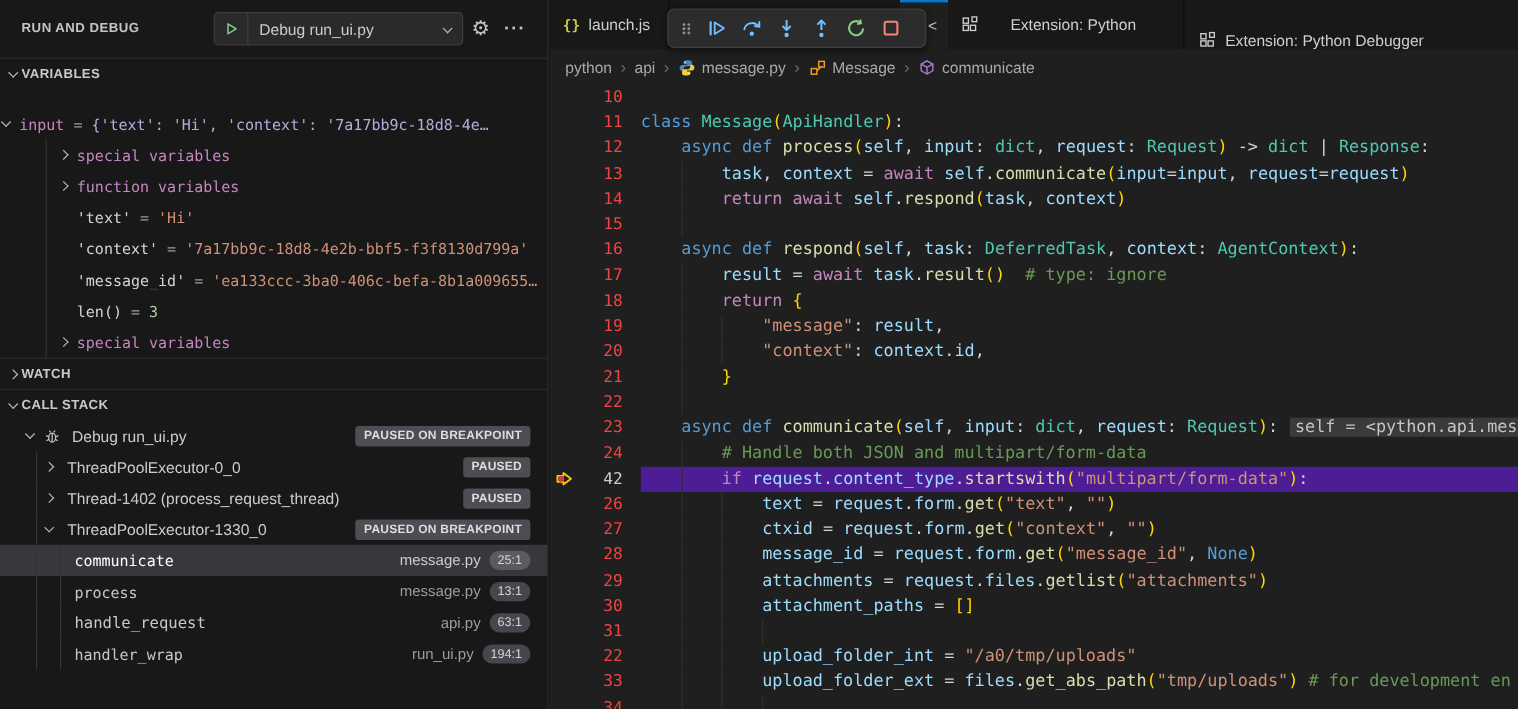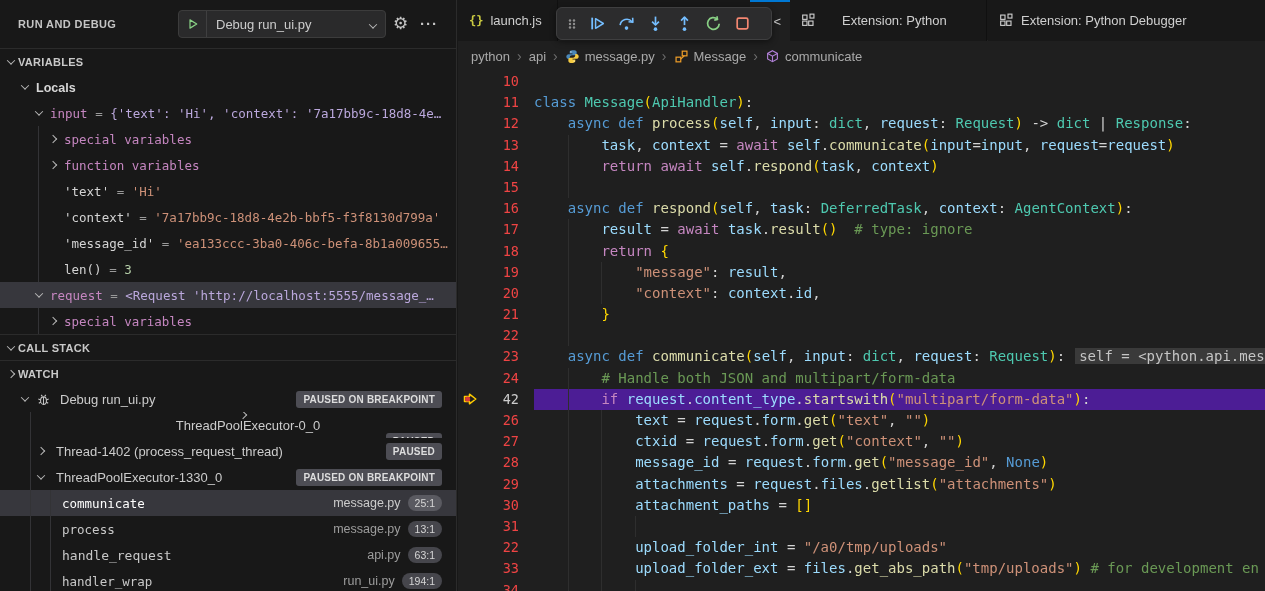--- a/index.html
+++ b/index.html
@@ -55,21 +55,21 @@
   .guide { position:absolute; top:0; bottom:0; width:1px; background:#333336; }
 
   
   .editor { position:absolute; left:458px; top:0; width:807px; height:591px; background:#1f1f1f; }
   .tabbar { position:relative; height:41px; background:#181818; border-bottom:1px solid #222222; }
   .tab { position:absolute; top:0; height:41px; display:flex; align-items:center; padding:0 11px; background:#181818; color:#cfcfcf; font-size:13px; white-space:nowrap; overflow:hidden; cursor:pointer; border-right:1px solid #101010; }
   .tab .ticon { margin-right:7px; flex:none; display:flex; align-items:center; }
   .tab-launch { left:0; width:100px; }
   .tab-stub { left:292px; width:40px; background:#1f1f1f; border-top:2px solid #0078d4; border-right:none; justify-content:flex-end; padding-right:9px; color:#cccccc; }
   .tab-ext1 { left:332px; width:197px;gap:19px; }
-  .tab-ext2 { left:530px; width:277px; border-right:none; }
+  .tab-ext2 { left:530px; width:277px; border-right:none;align-items:flex-end; }
   .json-glyph { color:#cbcb41; font-family:"DejaVu Sans Mono",monospace; font-size:12px; font-weight:700; }
 
   .dbg-toolbar { position:absolute; left:98px; top:7px; width:216px; height:33px; background:#2c2c2d; border:1px solid #3f3f40; border-radius:6px; box-shadow:0 2px 6px rgba(0,0,0,.45); display:flex; align-items:center; padding:0 4px; z-index:5; }
   .dbg-btn { width:29px; height:27px; display:flex; align-items:center; justify-content:center; cursor:pointer; border-radius:4px; }
   .dbg-btn.drag { cursor:grab; width:22px; }
 
   .breadcrumb { height:30px; display:flex; align-items:center; padding-left:13px; font-size:13px; color:#a9a9a9; background:#1f1f1f; }
   .crumb { display:flex; align-items:center; cursor:pointer; }
   .crumb .cicon { margin-right:5px; display:flex; align-items:center; }
   .crumb-sep { color:#6e6e6e; margin:0 7px; font-size:14px; }
@@ -114,27 +114,21 @@
       </div>
       <span class="icon-btn gear">⚙</span>
       <span class="icon-btn dots">···</span>
     </div>
 
     <div class="section-hdr">
       <span class="chev down"></span>
       <span class="lbl">VARIABLES</span>
     </div>
     <div id="variables-list">
-        <div class="tree-row mono" style="padding-left: 20px;">
-          <span class="chev-slot">
-            <span class="chev down"></span>
-          </span>
-          <span class="tr-text"><span class="c-wb">Locals</span></span>
-        </div>
-        <div class="tree-row mono" style="padding-left: 34px;">
+        <div class="tree-row mono" style=" margin-top: 16px;">
           <span class="chev-slot">
             <span class="chev down"></span>
           </span>
           <span class="tr-text"><span class="c-vname">input</span><span class="c-dim"> = </span><span class="c-obj">{'text': 'Hi', 'context': '7a17bb9c-18d8-4e…</span></span>
         </div>
         <div class="tree-row mono" style="padding-left: 48px;">
           <span class="guide" style="left: 38px;"></span>
           <span class="chev-slot">
             <span class="chev right"></span>
           </span>
@@ -160,61 +154,55 @@
         <div class="tree-row mono" style="padding-left: 48px;">
           <span class="guide" style="left: 38px;"></span>
           <span class="chev-slot"></span>
           <span class="tr-text"><span class="c-key">'message_id'</span><span class="c-dim"> = </span><span class="c-sval">'ea133ccc-3ba0-406c-befa-8b1a009655…</span></span>
         </div>
         <div class="tree-row mono" style="padding-left: 48px;">
           <span class="guide" style="left: 38px;"></span>
           <span class="chev-slot"></span>
           <span class="tr-text"><span class="c-key">len()</span><span class="c-dim"> = </span><span class="c-nval">3</span></span>
         </div>
-        <div class="tree-row mono sel" style="padding-left: 34px;">
-          <span class="chev-slot">
-            <span class="chev down"></span>
-          </span>
-          <span class="tr-text"><span class="c-vname">request</span><span class="c-dim"> = </span><span class="c-obj">&lt;Request 'http://localhost:5555/message_…</span></span>
-        </div>
         <div class="tree-row mono" style="padding-left: 48px;">
           <span class="guide" style="left: 38px;"></span>
           <span class="chev-slot">
             <span class="chev right"></span>
           </span>
           <span class="tr-text"><span class="c-vname">special variables</span></span>
         </div>
       </div>
+
+    <div class="section-hdr">
+      <span class="chev right"></span>
+      <span class="lbl">WATCH</span>
+    </div>
 
     <div class="section-hdr">
       <span class="chev down"></span>
       <span class="lbl">CALL STACK</span>
-    </div>
-
-    <div class="section-hdr">
-      <span class="chev right"></span>
-      <span class="lbl">WATCH</span>
     </div>
     <div id="callstack-list">
         <div class="tree-row" style="padding-left: 20px;">
           <span class="chev-slot">
             <span class="chev down"></span>
           </span>
           <span class="bug-slot">
             <svg width="15" height="15" viewBox="0 0 16 16">
               <g fill="none" stroke="#c5c5c5" stroke-width="1.1">
                 <ellipse cx="8" cy="9.2" rx="3.1" ry="4"></ellipse>
                 <path d="M8 5.2V13M5.5 3l1.3 1.6M10.5 3L9.2 4.6M2.5 7.5l2.5 1M13.5 7.5l-2.5 1M3 12l2.2-1.3M13 12l-2.2-1.3"></path>
               </g>
             </svg>
           </span>
           <span class="cs-label">Debug run_ui.py</span>
           <span class="badge">PAUSED ON BREAKPOINT</span>
         </div>
-        <div class="tree-row" style="padding-left: 36px; flex-direction: column;">
+        <div class="tree-row" style="padding-left: 36px;">
           <span class="guide" style="left: 30px;"></span>
           <span class="chev-slot">
             <span class="chev right"></span>
           </span>
           <span class="cs-label">ThreadPoolExecutor-0_0</span>
           <span class="badge">PAUSED</span>
         </div>
         <div class="tree-row" style="padding-left: 36px;">
           <span class="guide" style="left: 30px;"></span>
           <span class="chev-slot">

